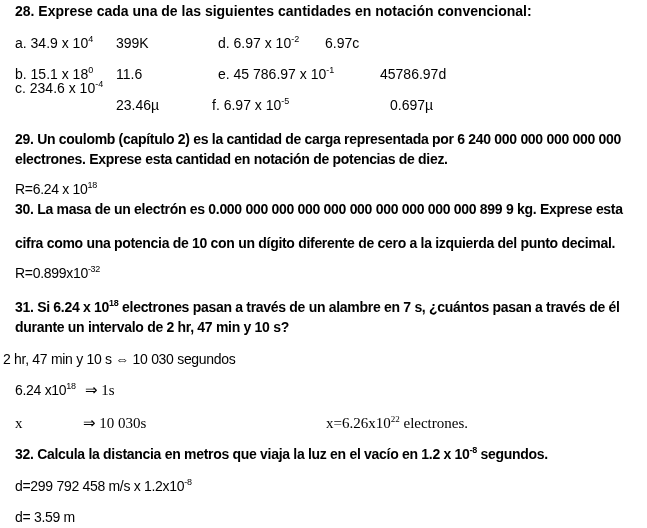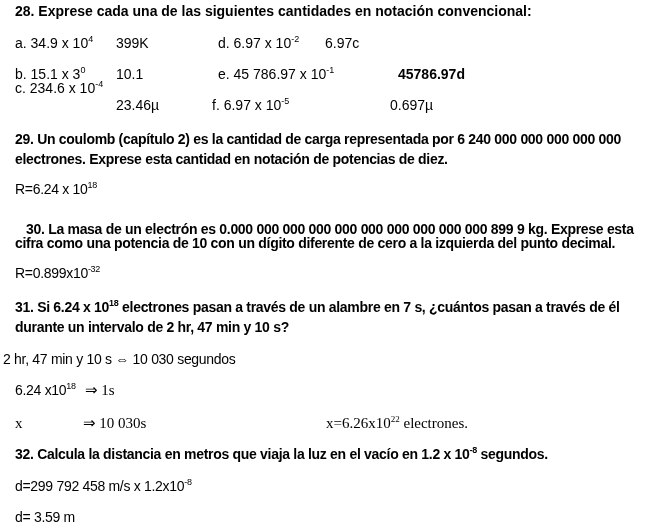--- a/index.html
+++ b/index.html
@@ -11,40 +11,40 @@
   .cond { letter-spacing:-0.3px; }
 </style>
 </head>
 <body>
 
 <div class="ln b" style="left:15px;top:2px;">28. Exprese cada una de las siguientes cantidades en notación convencional:</div>
 
 <div class="ln" style="left:15px;top:34px;"><span>a. 34.9 x 10</span><sup>4</sup></div>
 <div class="ln" style="left:116px;top:34px;">399K</div>
 
-<div class="ln" style="left:15px;top:65px;"><span>b. 15.1 x 3</span><sup>0</sup></div>
-<div class="ln" style="left:116px;top:65px;">10.1</div>
+<div class="ln" style="left:15px;top:65px;"><span>b. 15.1 x 18</span><sup>0</sup></div>
+<div class="ln" style="left:116px;top:65px;">11.6</div>
 
 <div class="ln" style="left:15px;top:79px;"><span>c. 234.6 x 10</span><sup>-4</sup></div>
 <div class="ln" style="left:116px;top:96px;">23.46µ</div>
 
 <div class="ln" style="left:218px;top:34px;"><span>d. 6.97 x 10</span><sup>-2</sup></div>
 <div class="ln" style="left:325px;top:34px;">6.97c</div>
 
 <div class="ln" style="left:218px;top:65px;"><span>e. 45 786.97 x 10</span><sup>-1</sup></div>
-<div class="ln" style="left:398px;top:65px;font-weight:bold;">45786.97d</div>
+<div class="ln" style="left:380px;top:65px;">45786.97d</div>
 
 <div class="ln" style="left:212px;top:96px;"><span>f. 6.97 x 10</span><sup>-5</sup></div>
 <div class="ln" style="left:390px;top:96px;">0.697µ</div>
 
 <div class="ln b cond" style="left:15px;top:130px;">29. Un coulomb (capítulo 2) es la cantidad de carga representada por 6 240 000 000 000 000 000</div>
 <div class="ln b cond" style="left:15px;top:150px;">electrones. Exprese esta cantidad en notación de potencias de diez.</div>
 <div class="ln cond" style="left:15px;top:180px;"><span>R=6.24 x 10</span><sup>18</sup></div>
 
-<div class="ln b cond" style="left:15px;top:220px;margin-left:11px;">30. La masa de un electrón es 0.000 000 000 000 000 000 000 000 000 000 899 9 kg. Exprese esta</div>
+<div class="ln b cond" style="left:15px;top:200px;">30. La masa de un electrón es 0.000 000 000 000 000 000 000 000 000 000 899 9 kg. Exprese esta</div>
 <div class="ln b cond" style="left:15px;top:234px;">cifra como una potencia de 10 con un dígito diferente de cero a la izquierda del punto decimal.</div>
 <div class="ln cond" style="left:15px;top:264px;"><span>R=0.899x10</span><sup>-32</sup></div>
 
 <div class="ln b cond" style="left:15px;top:298px;"><span>31. Si 6.24 x 10</span><sup>18</sup><span> electrones pasan a través de un alambre en 7 s, ¿cuántos pasan a través de él</span></div>
 <div class="ln b cond" style="left:15px;top:318px;">durante un intervalo de 2 hr, 47 min y 10 s?</div>
 <div class="ln cond" style="left:3px;top:350px;">2 hr, 47 min y 10 s ⇔ 10 030 segundos</div>
 
 <div class="ln cond" style="left:15px;top:381px;"><span>6.24 x10</span><sup>18</sup></div>
 <div class="ln serif" style="left:85px;top:381px;">⇒  1s</div>
 

